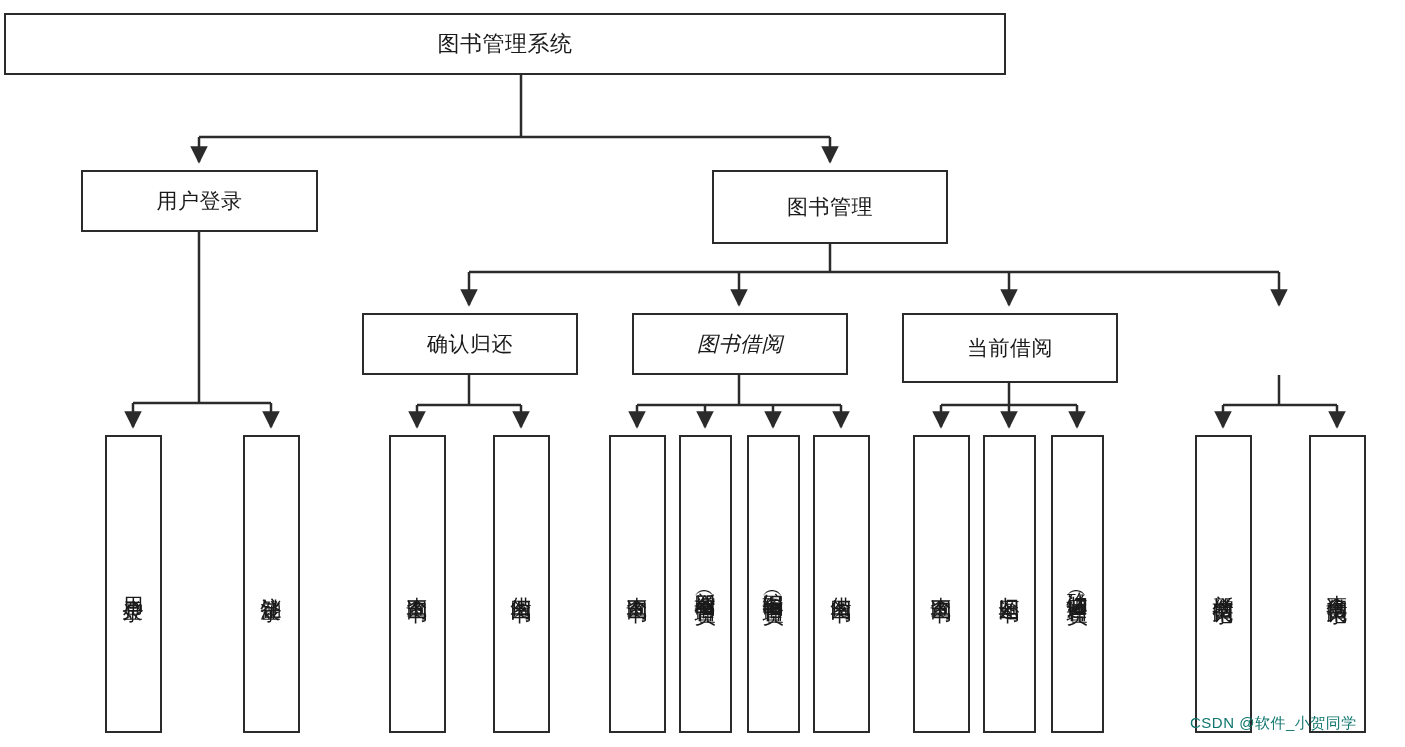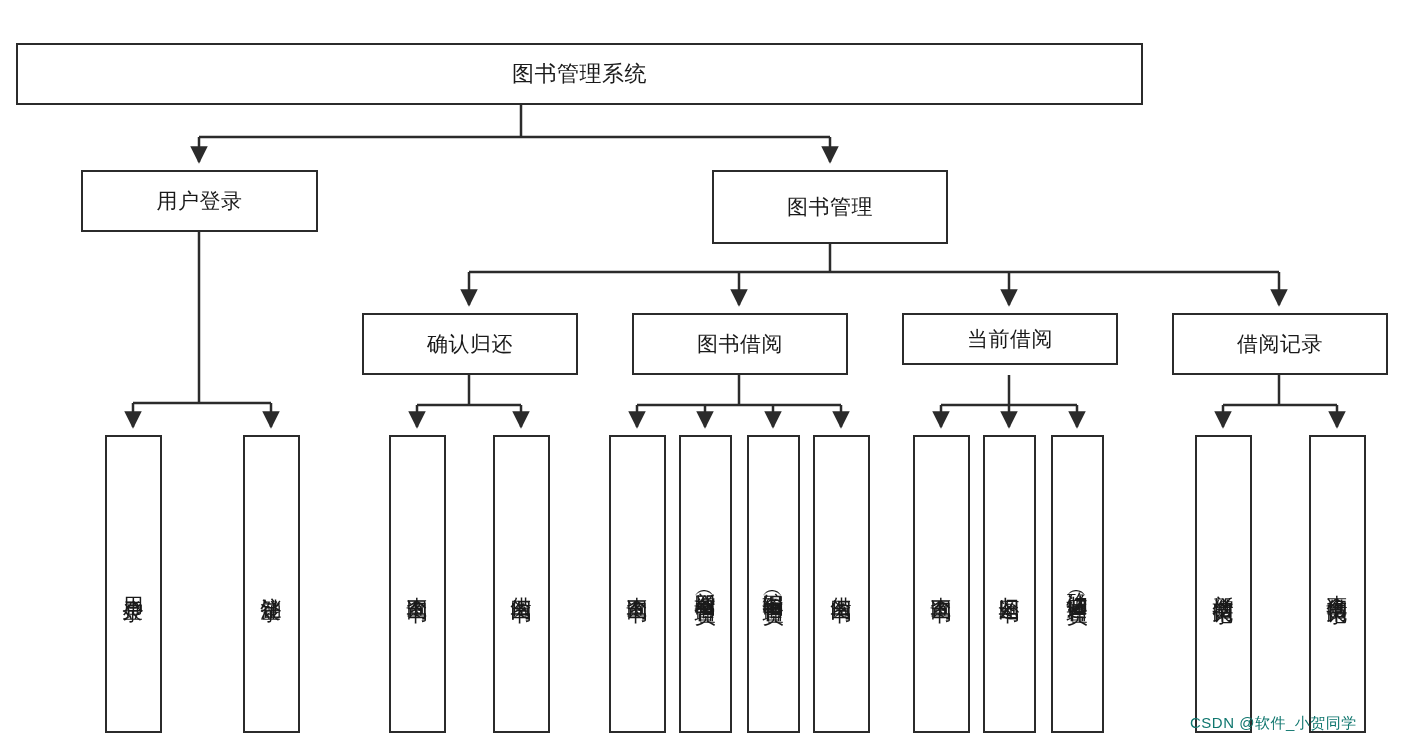--- a/index.html
+++ b/index.html
@@ -118,47 +118,44 @@
       <path d="M 1009 405 L 1009 427" marker-end="url(#arrow)"></path>
       <path d="M 1077 405 L 1077 427" marker-end="url(#arrow)"></path>
 
       <path d="M 1279 375 L 1279 405"></path>
       <path d="M 1223 405 L 1337 405"></path>
       <path d="M 1223 405 L 1223 427" marker-end="url(#arrow)"></path>
       <path d="M 1337 405 L 1337 427" marker-end="url(#arrow)"></path>
     </g>
   </svg>
 
-  <div class="node horiz root" style="left:16px; top:13px; width:1127px; height:62px;margin-top:30px;">
+  <div class="node horiz root" style="left:4px; top:13px; width:1002px; height:62px;">
     <span class="label">图书管理系统</span>
   </div>
 
   <div class="node horiz" style="left:81px; top:170px; width:237px; height:62px;">
     <span class="label">用户登录</span>
   </div>
 
   <div class="node horiz" style="left:712px; top:170px; width:236px; height:74px;">
     <span class="label">图书管理</span>
   </div>
 
   <div class="node horiz" style="left:362px; top:313px; width:216px; height:62px;">
     <span class="label">确认归还</span>
   </div>
 
-  <div class="node horiz" style="left:632px; top:313px; width:216px; height:62px;">
+  <div class="node horiz" style="left:632px; top:313px; width:216px; height:62px;font-style:italic;">
     <span class="label">图书借阅</span>
   </div>
 
-  <div class="node horiz" style="left:902px; top:313px; width:216px; height:52px;">
+  <div class="node horiz" style="left:902px; top:313px; width:216px; height:70px;">
     <span class="label">当前借阅</span>
   </div>
 
-  <div class="node horiz" style="left:1172px; top:313px; width:216px; height:62px;">
-    <span class="label">借阅记录</span>
-  </div>
 
   <div class="node vert" style="left:105px; top:435px; width:57px; height:298px;">
     <span class="label">用户登录</span>
   </div>
 
   <div class="node vert" style="left:243px; top:435px; width:57px; height:298px;">
     <span class="label">注销登录</span>
   </div>
 
   <div class="node vert" style="left:389px; top:435px; width:57px; height:298px;">

